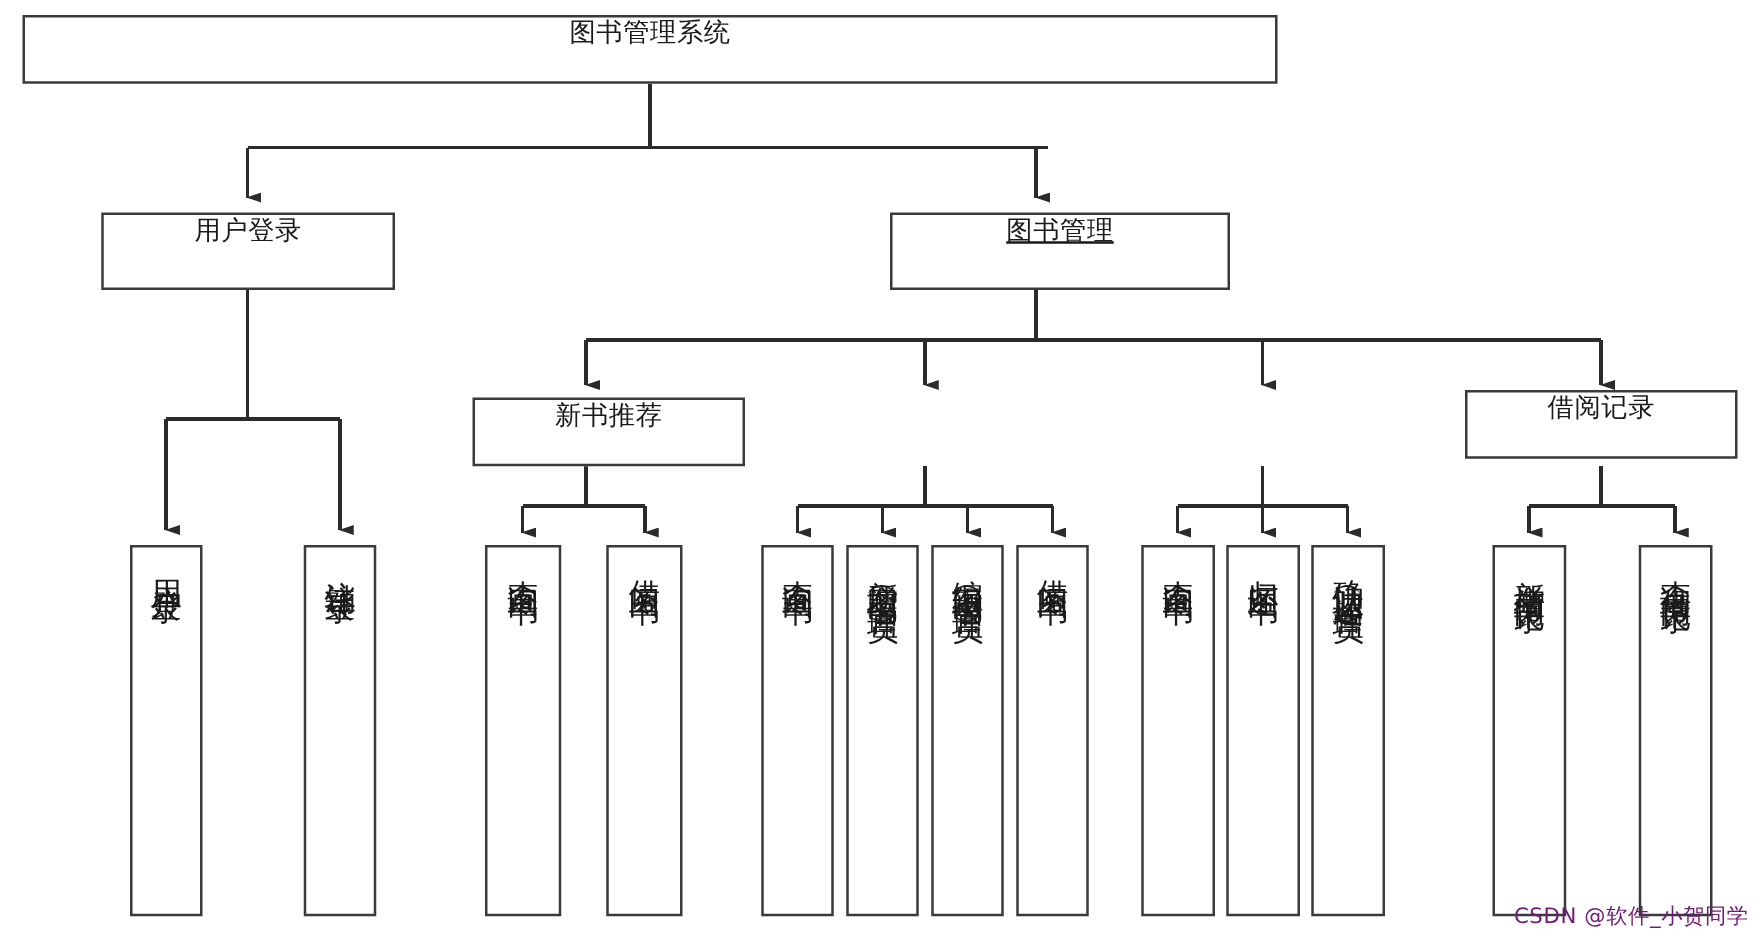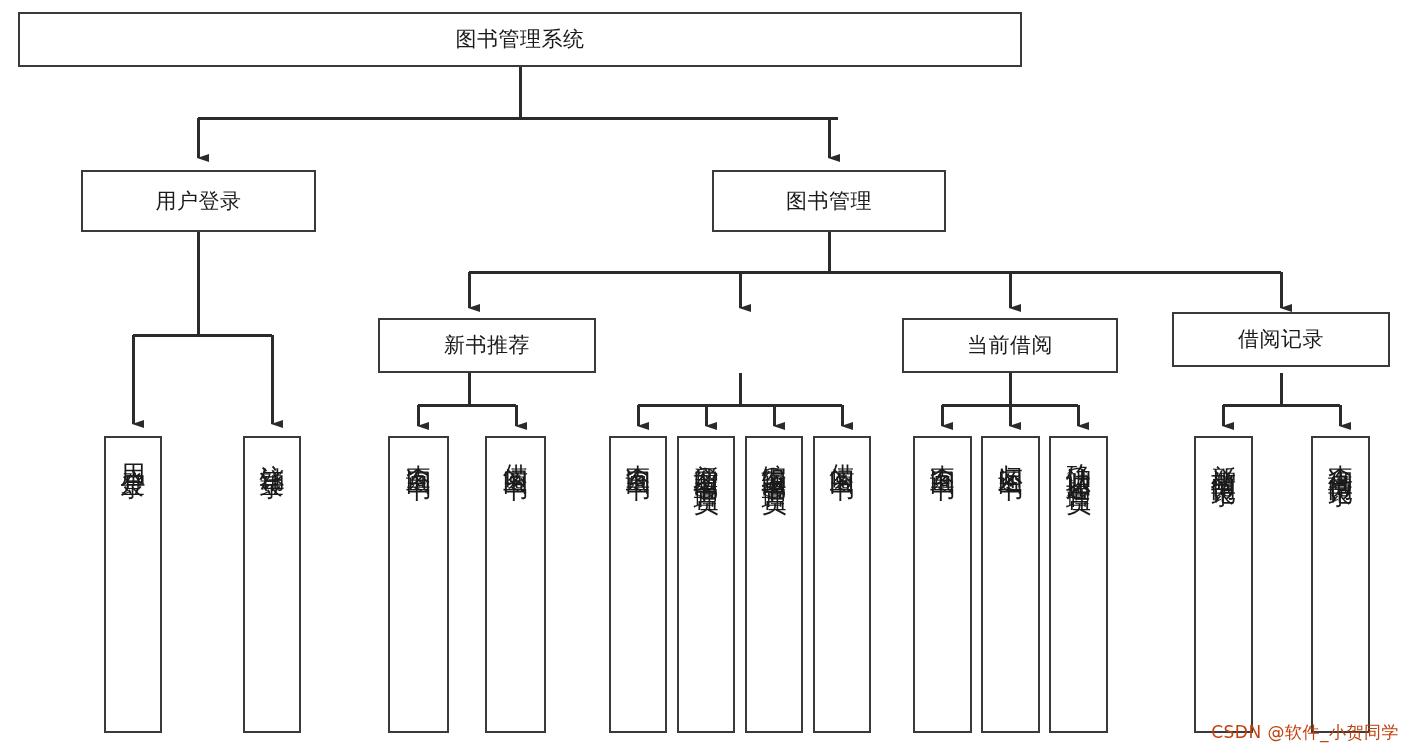--- a/index.html
+++ b/index.html
@@ -25,21 +25,21 @@
     width: 1405px;
     height: 747px;
     pointer-events: none;
   }
   .node {
     position: absolute;
     box-sizing: border-box;
     background: #ffffff;
     border: 2px solid #3a3a3a;
     display: flex;
-    align-items: center;
+    align-items: flex-start;
     justify-content: center;
     color: #1a1a1a;
   }
   .node-label {
     display: block;
     text-align: center;
     line-height: 1.15;
     white-space: nowrap;
   }
   
@@ -59,21 +59,21 @@
     font-size: 25px;
     line-height: 1.0;
     letter-spacing: 4px;
     white-space: nowrap;
   }
   #watermark {
     position: absolute;
     right: 6px;
     bottom: 3px;
     font-size: 17px;
-    color: #c2410c;
+    color: #701a75;
     white-space: nowrap;
     letter-spacing: 0.5px;
     font-family: "DejaVu Sans", "Liberation Sans", sans-serif;
   }
 </style>
 </head>
 <body>
 
 <div id="diagram-root">
 
@@ -127,29 +127,26 @@
     </g>
   </svg>
 
   <div class="node horiz" style="left: 18px; top: 12px; width: 1004px; height: 55px;">
     <span class="node-label">图书管理系统</span>
   </div>
 
   <div class="node horiz" style="left: 81px; top: 170px; width: 235px; height: 62px;">
     <span class="node-label">用户登录</span>
   </div>
-  <div class="node horiz" style="left: 712px; top: 170px; width: 234px; height: 62px;">
+  <div class="node horiz" style="left: 712px; top: 170px; width: 272px; height: 62px; text-decoration: underline;">
     <span class="node-label">图书管理</span>
   </div>
 
   <div class="node horiz" style="left: 360px; top: 318px; width: 218px; height: 55px; margin-left: 18px;">
     <span class="node-label">新书推荐</span>
-  </div>
-  <div class="node horiz" style="left: 902px; top: 318px; width: 216px; height: 55px;">
-    <span class="node-label">当前借阅</span>
   </div>
   <div class="node horiz" style="left: 1172px; top: 312px; width: 218px; height: 55px;">
     <span class="node-label">借阅记录</span>
   </div>
 
   <div class="node vert" style="left: 104px; top: 436px; width: 58px; height: 297px;">
     <span class="node-label">用户登录</span>
   </div>
   <div class="node vert" style="left: 243px; top: 436px; width: 58px; height: 297px;">
     <span class="node-label">注销登录</span>

